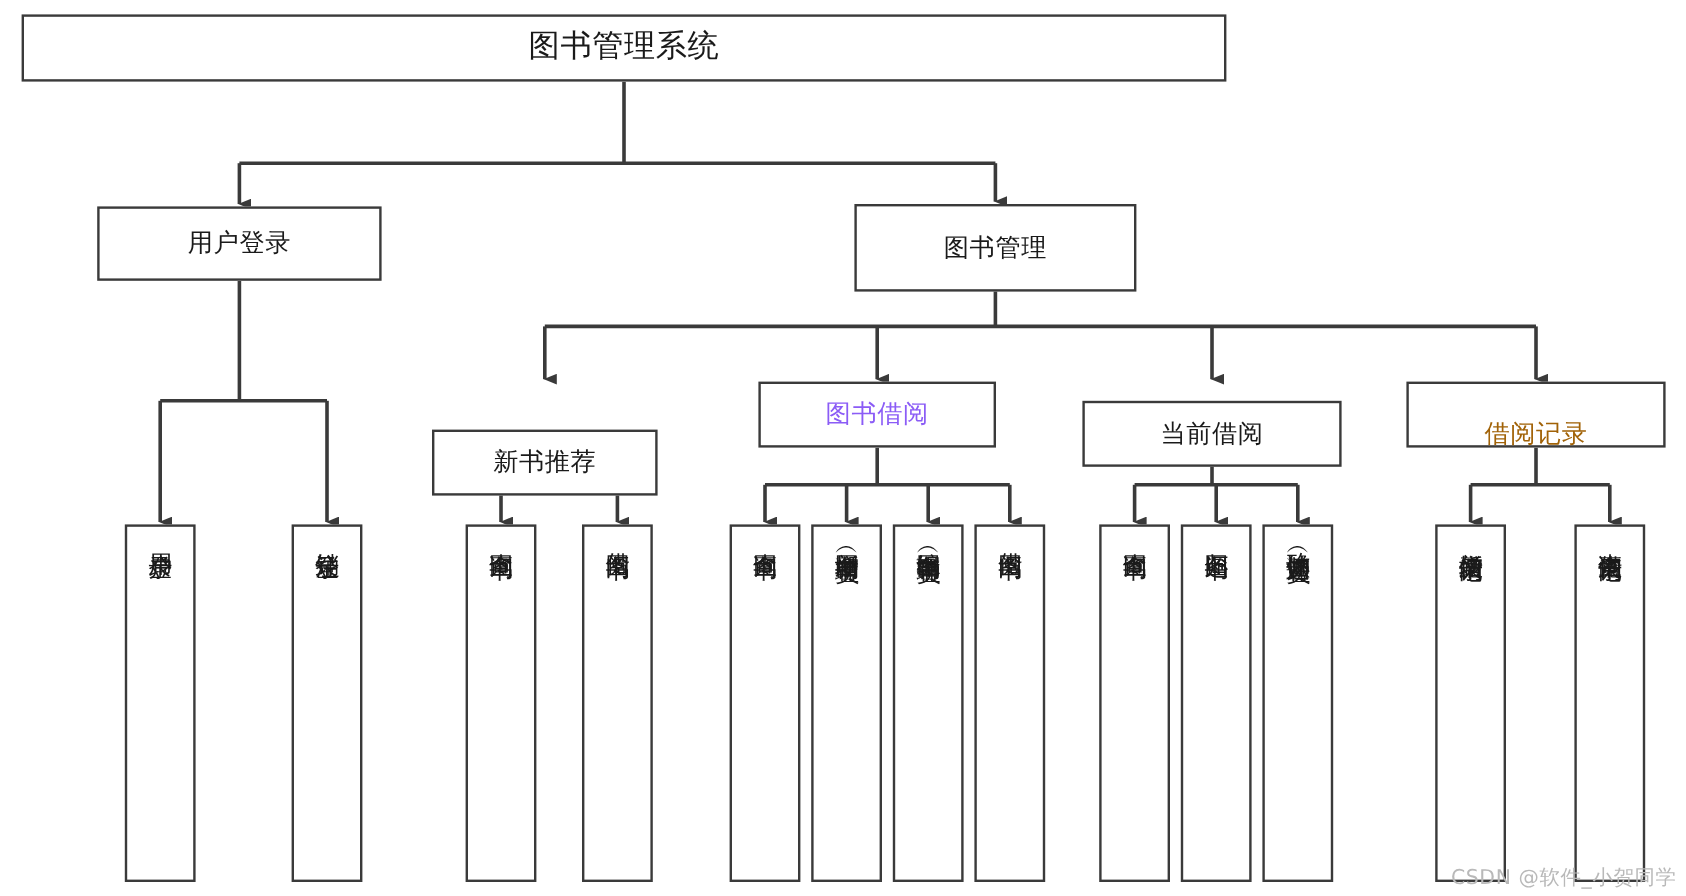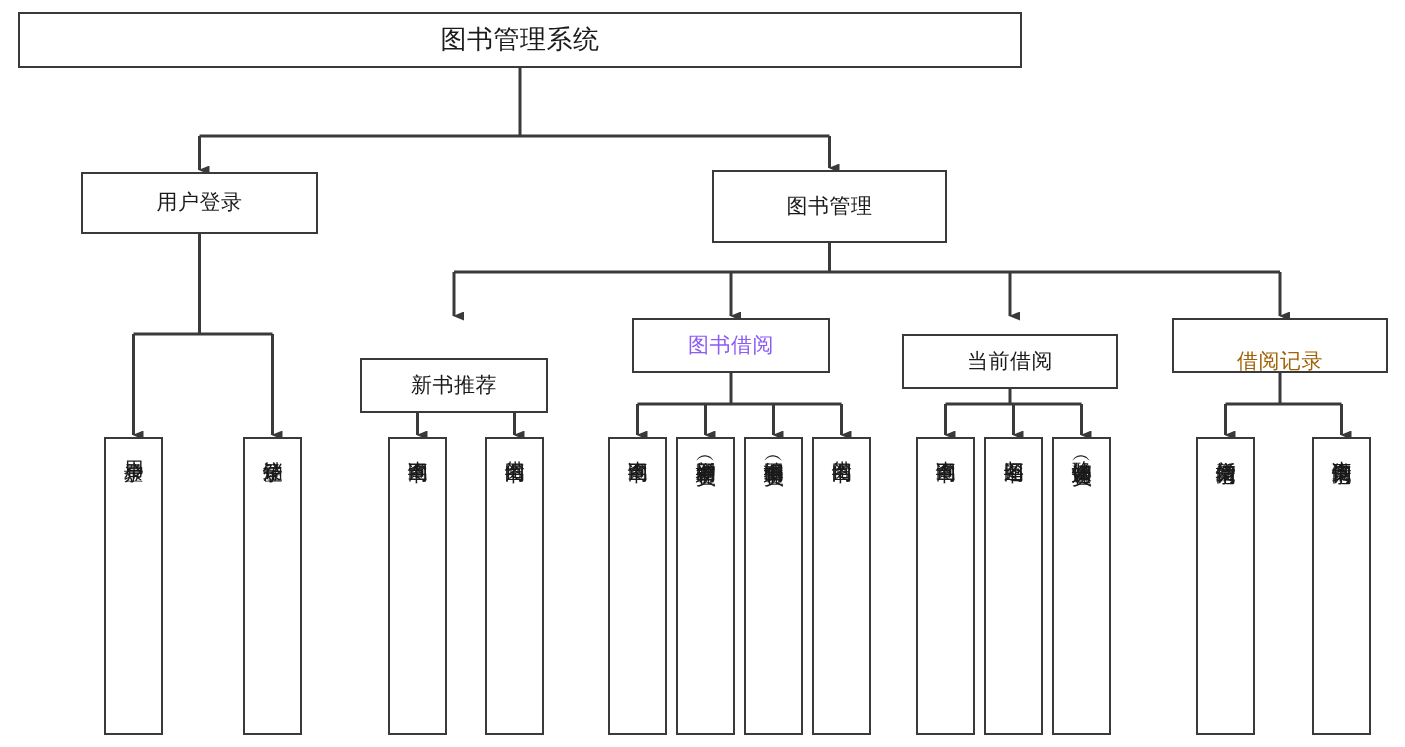--- a/index.html
+++ b/index.html
@@ -166,13 +166,14 @@
       <div class="node vertical" style="left: 1052px; top: 437px; width: 59px; height: 298px; border-color: rgb(58, 58, 58); background: rgb(255, 255, 255);">
         <span class="node-label" style="color: rgb(26, 26, 26);">确认归还（管理员）</span>
       </div>
       <div class="node vertical" style="left: 1196px; top: 437px; width: 59px; height: 298px; border-color: rgb(58, 58, 58); background: rgb(255, 255, 255);">
         <span class="node-label" style="color: rgb(26, 26, 26);">新增借阅记录</span>
       </div>
       <div class="node vertical" style="left: 1312px; top: 437px; width: 59px; height: 298px; border-color: rgb(58, 58, 58); background: rgb(255, 255, 255);">
         <span class="node-label" style="color: rgb(26, 26, 26);">查询借阅记录</span>
       </div>
     </div>
+  <div id="watermark">CSDN @软件_小贺同学</div>
 </div>
 
 </body></html>

